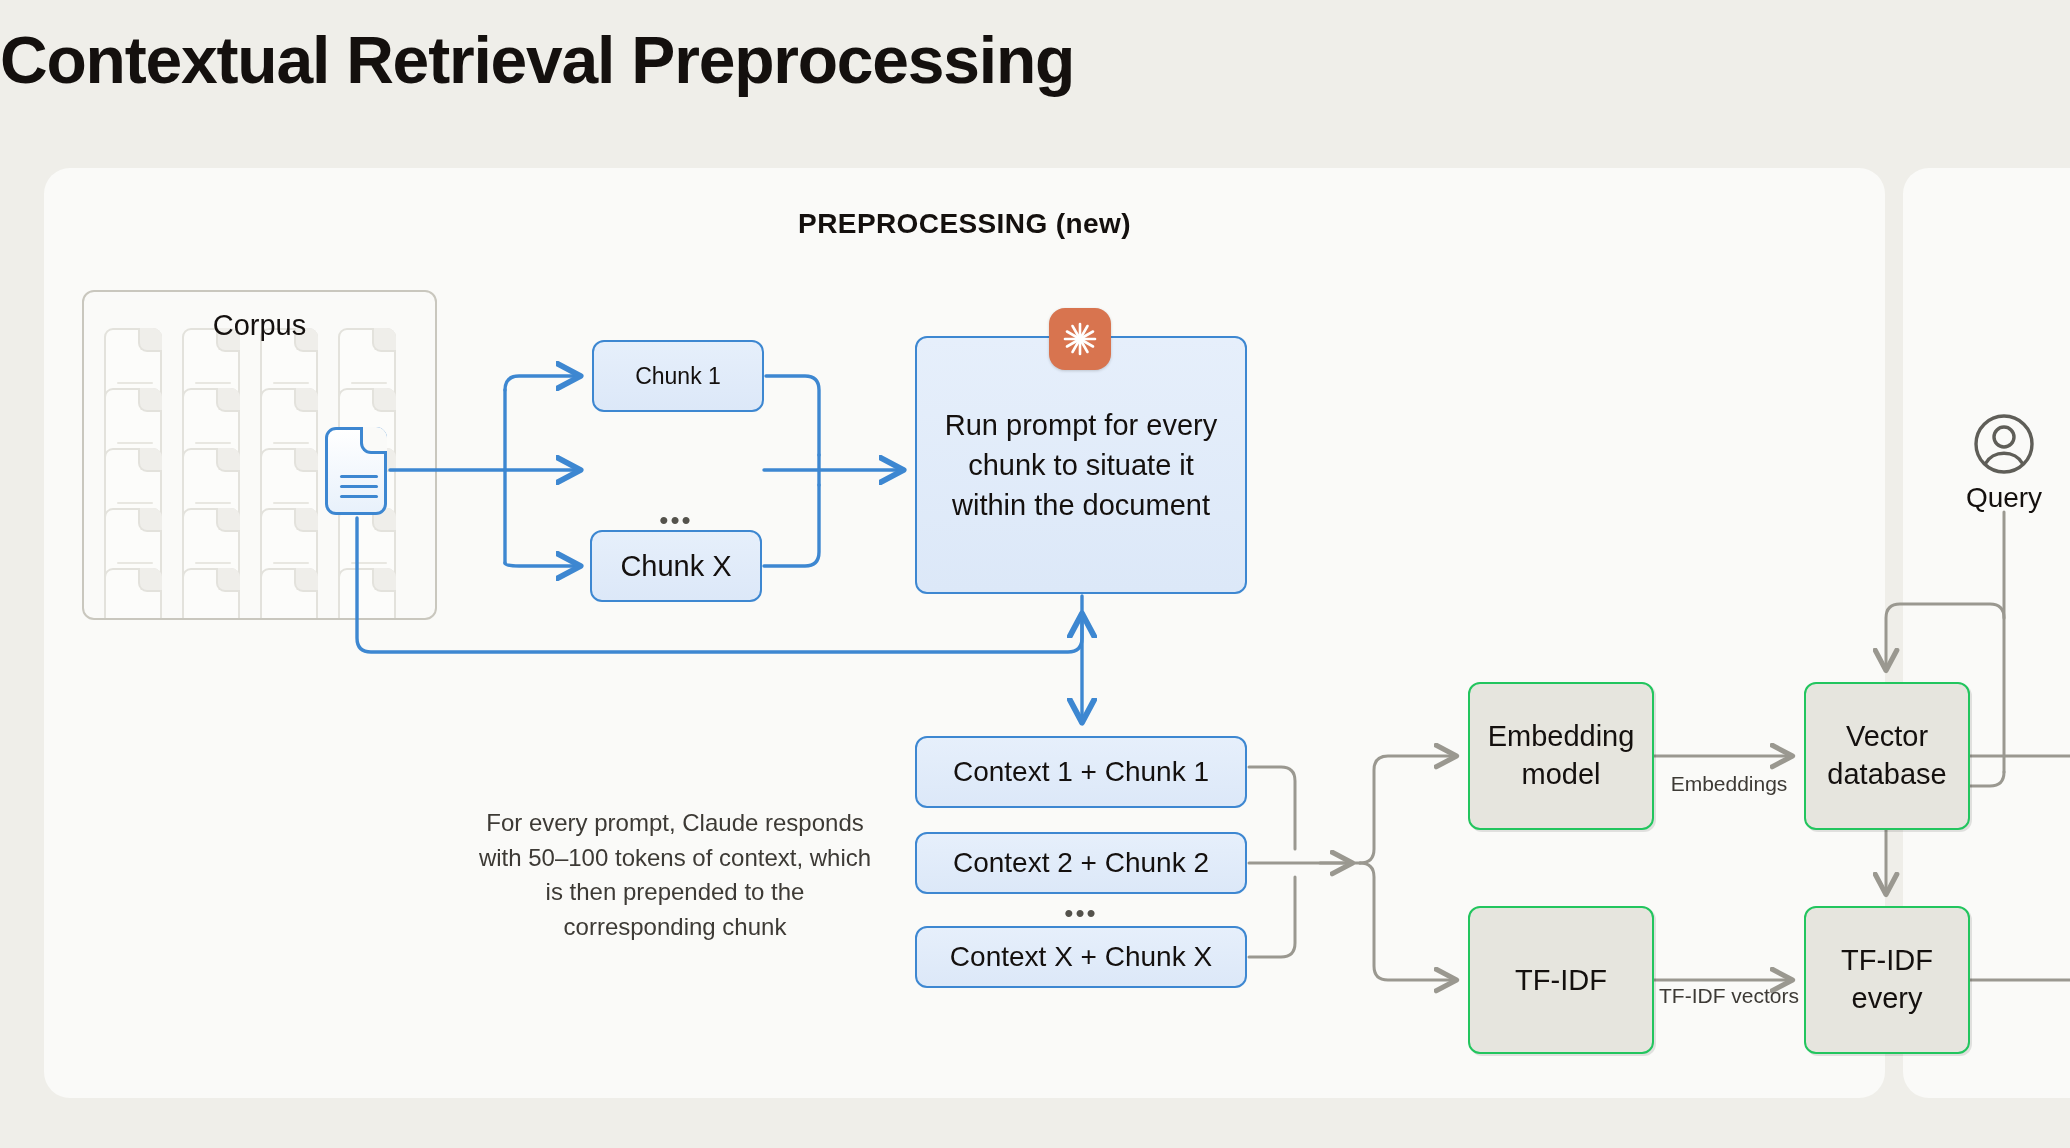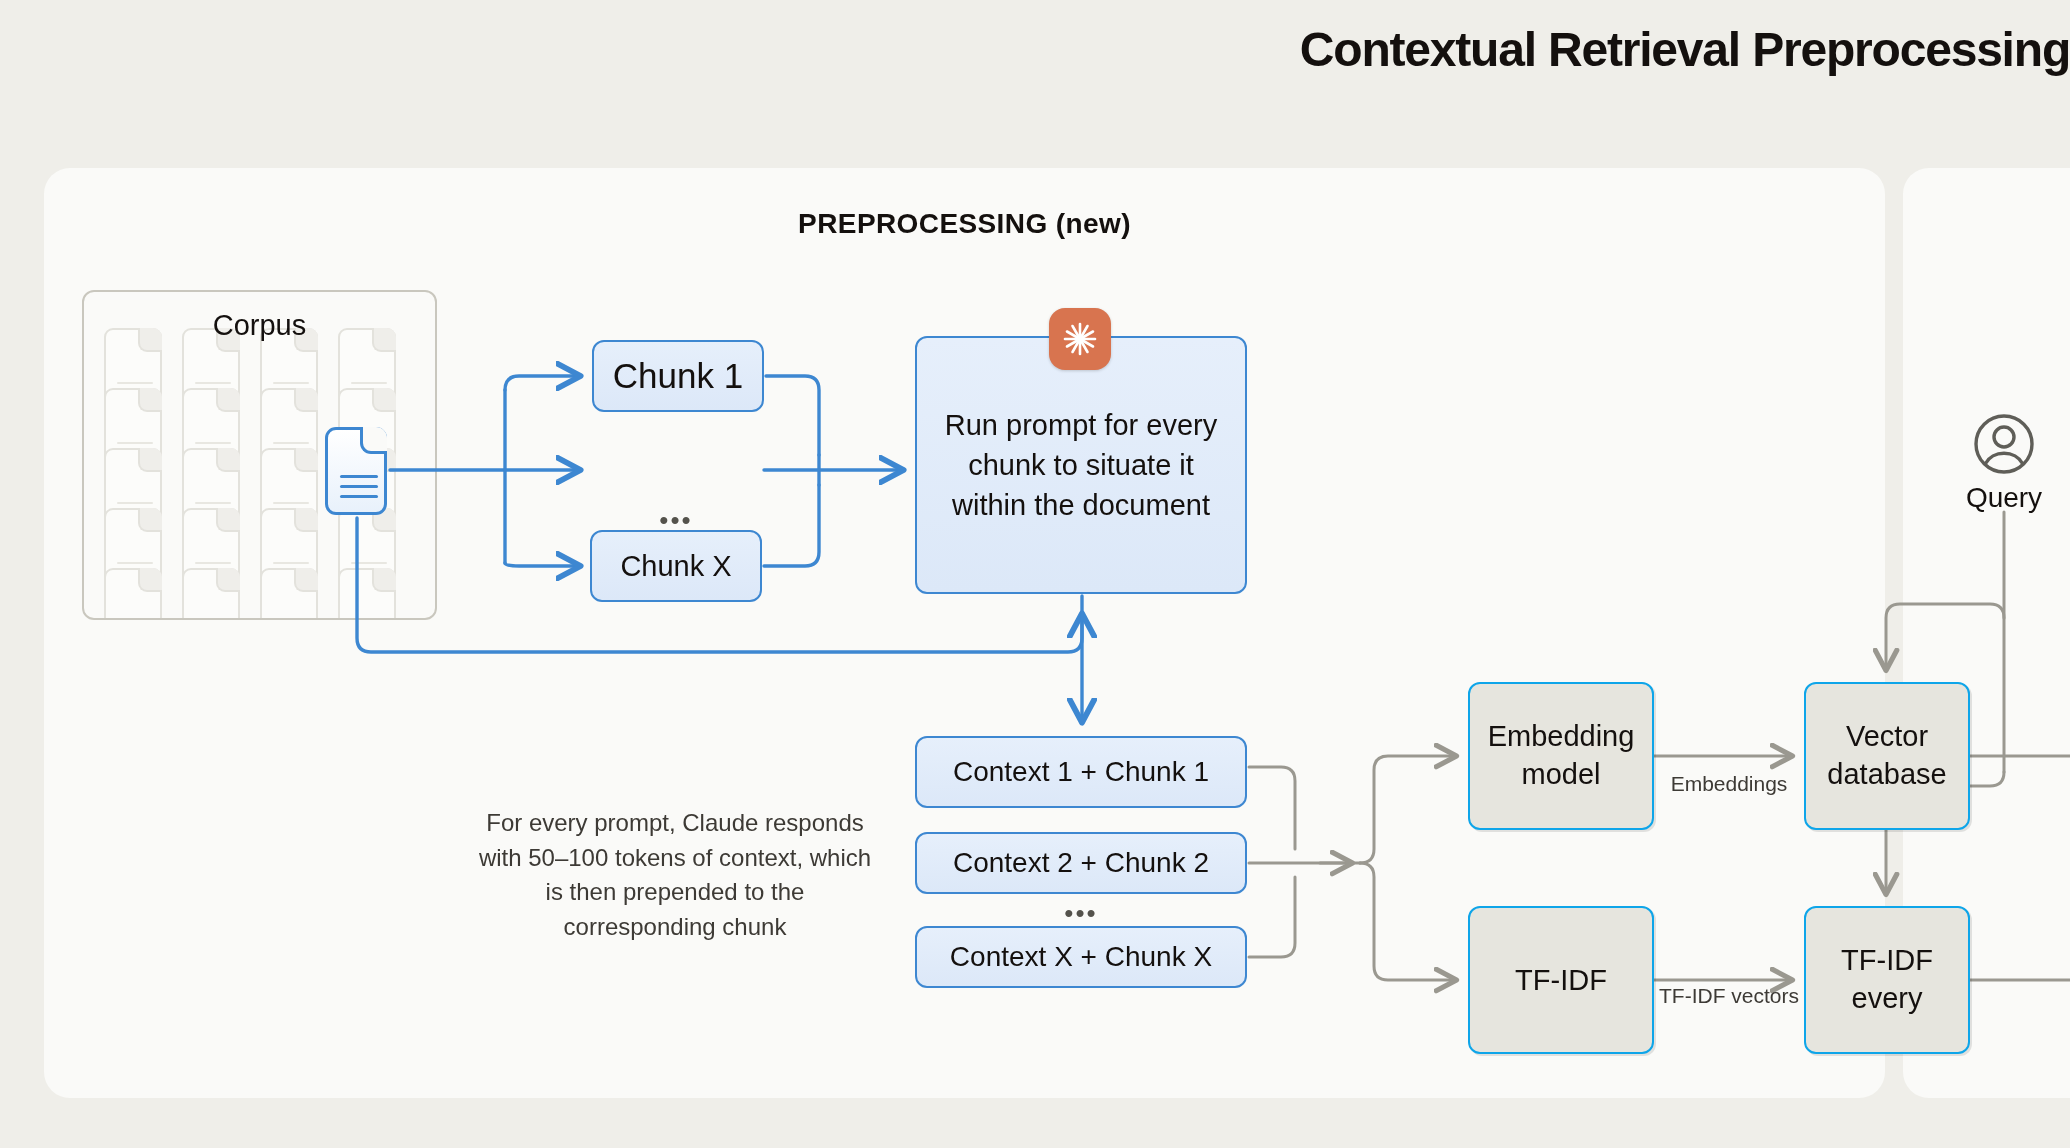--- a/index.html
+++ b/index.html
@@ -7,22 +7,22 @@
     width: 2070px; height: 1148px;
     background: #EFEEE9;
     font-family: "Liberation Sans", sans-serif;
     overflow: hidden;
   }
   #stage { position: relative; width: 2070px; height: 1148px; }
 
   
   #page-title {
     position: absolute; left: 0; top: 24px; width: 2070px;
-    text-align: right;
-    font-size: 48px; font-weight: 700; letter-spacing: -1.2px;
+    text-align: left;
+    font-size: 66px; font-weight: 700; letter-spacing: -1.2px;
     color: #14100E;
     line-height: 1.1;
   }
 
   
   .panel {
     position: absolute;
     background: #FAFAF8;
     border-radius: 26px;
   }
@@ -97,25 +97,25 @@
     border-radius: 12px;
     color: #14100E;
     z-index: 3;
   }
   .node.blue {
     background: linear-gradient(180deg,#E6EFFB 0%, #DCE8F8 100%);
     border: 2.5px solid #3D87D1;
   }
   .node.gray {
     background: #E6E5DE;
-    border: 2px solid #0ea5e9;
+    border: 2px solid #22c55e;
     box-shadow: 2px 2px 0 rgba(0,0,0,0.10);
   }
 
-  #chunk-1 { left: 592px; top: 340px; width: 172px; height: 72px; font-size: 35px; }
+  #chunk-1 { left: 592px; top: 340px; width: 172px; height: 72px; font-size: 23px; }
   #chunk-2 { left: 590px; top: 436px; width: 172px; height: 72px; font-size: 29px; }
   #chunk-x { left: 590px; top: 530px; width: 172px; height: 72px; font-size: 29px; }
   #chunk-ellipsis {
     position: absolute; left: 590px; top: 505px; width: 172px;
     text-align: center; font-size: 26px; color: #54524C; letter-spacing: 2px; z-index: 3;
   }
 
   #prompt-box {
     left: 915px; top: 336px; width: 332px; height: 258px;
     font-size: 29px; line-height: 1.38;

